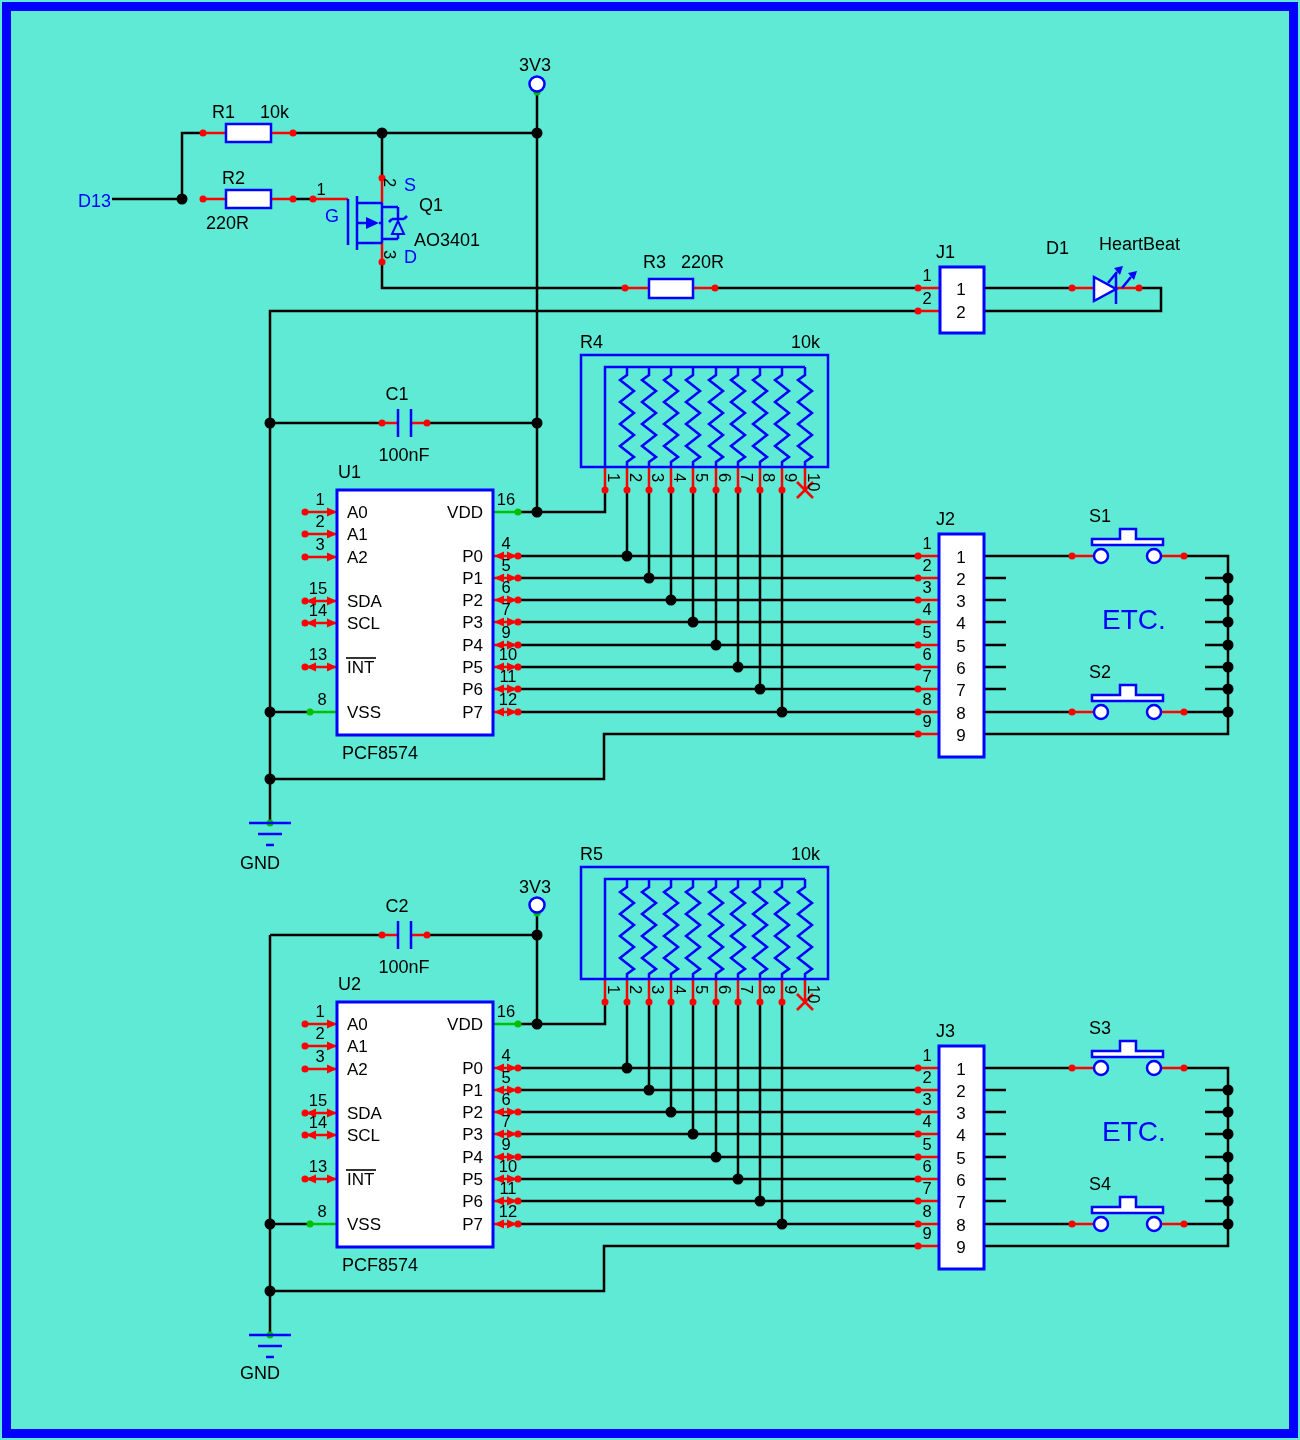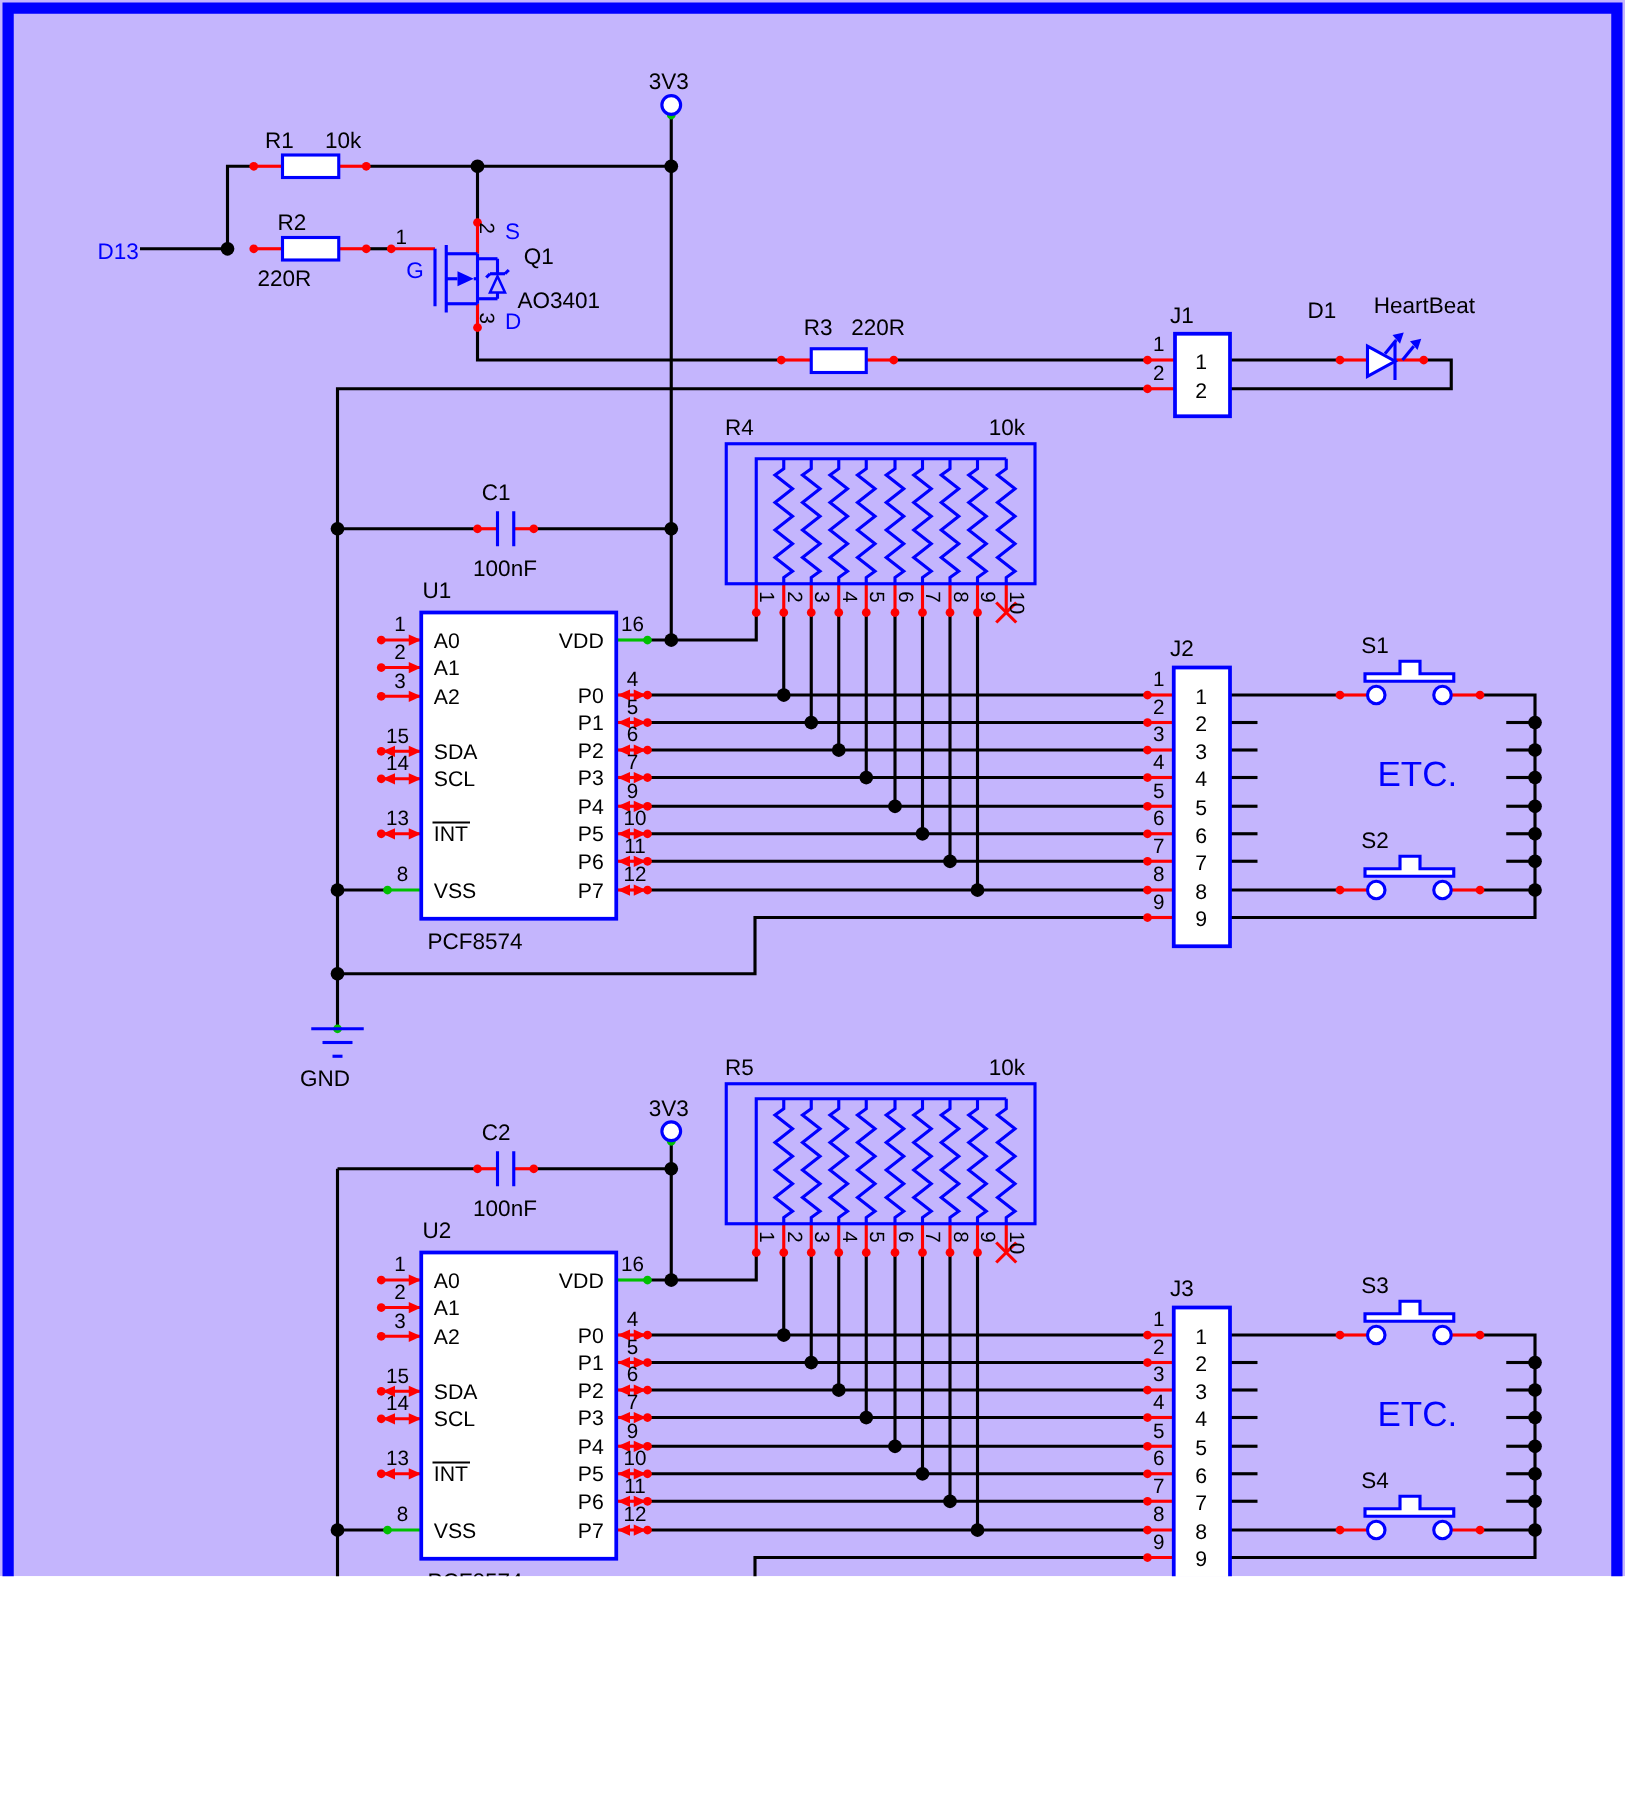--- a/index.html
+++ b/index.html
@@ -1,16 +1,16 @@
 <!DOCTYPE html>
 <html><head>
 <meta charset="utf-8">
 <style>
   html,body{margin:0;padding:0;background:#ffffff;}
-  .page{position:relative;width:1300px;height:1261px;background:#c4b5fd;}
+  .page{position:relative;width:1300px;height:1440px;background:#5eead4;}
   svg{font-family:"Liberation Sans", sans-serif;}
   text{fill:#000000;font-size:18px;}
   .t16{font-size:16.5px;}
   .t17{font-size:17px;}
   .blu{fill:#0000ff;}
   .etc{fill:#0000ff;font-size:28px;}
   .wb{stroke:#000000;stroke-width:2.5;fill:none;}
   .wr{stroke:#ff0000;stroke-width:2.5;fill:none;}
   .wg{stroke:#00c000;stroke-width:2.5;fill:none;}
   .cb{stroke:#0000ff;stroke-width:2.5;fill:none;}

